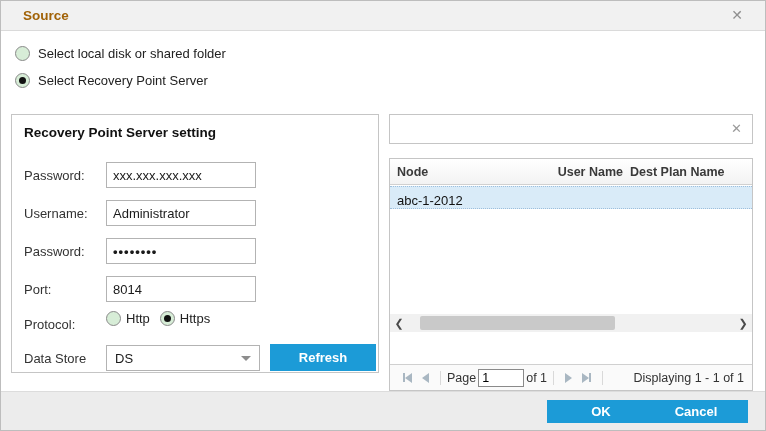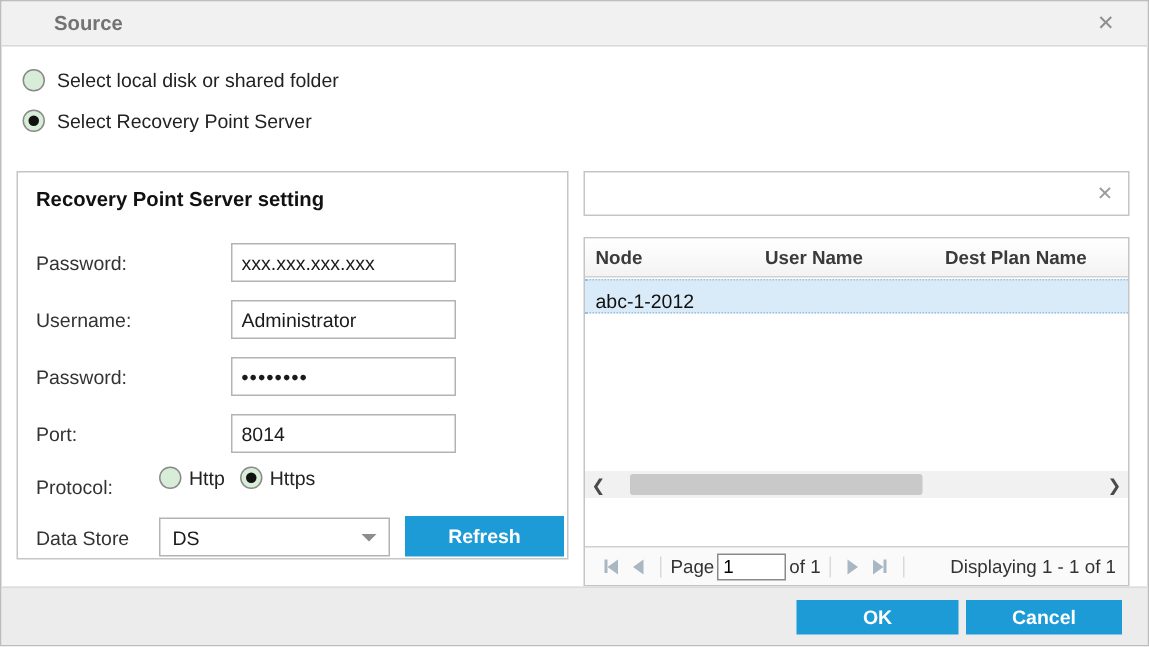--- a/index.html
+++ b/index.html
@@ -8,21 +8,21 @@
     font-family:"Liberation Sans","DejaVu Sans",sans-serif;
     font-size:13px; color:#222; background:#fff;
   }
   .dialog { position:relative; width:766px; height:431px; background:#fff;
             border:1px solid #bdbdbd; overflow:hidden; }
 
   
   .titlebar { position:absolute; left:0; top:0; width:100%; height:30px;
               background:#f1f1f1; border-bottom:1px solid #dadada;
               display:flex; align-items:center; }
-  .title { margin-left:35px; font-weight:bold; font-size:13.5px; color:#737373; }
+  .title { margin-left:22px; font-weight:bold; font-size:13.5px; color:#a16207; }
   .dialog-close { position:absolute; right:22px; top:7px; color:#8f8f8f;
                   font-size:14px; font-weight:bold; cursor:pointer; line-height:14px; }
 
   
   .radio-row { position:absolute; left:14px; display:flex; align-items:center; }
   .radio-row.r1 { top:45px; } .radio-row.r2 { top:72px; }
   .radio { width:15px; height:15px; border-radius:50%; border:1px solid #8a8a8a;
            background:#d7edd7; display:inline-flex; align-items:center; justify-content:center;
            margin-right:8px; flex:0 0 auto; }
   .radio .dot { width:7px; height:7px; border-radius:50%; background:#111; display:none; }
@@ -32,21 +32,21 @@
   
   .rps-panel { position:absolute; left:10px; top:113px; width:368px; height:259px;
                border:1px solid #c5c5c5; background:#fff; }
   .rps-title { position:absolute; left:12px; top:10px; font-weight:bold;
                font-size:13.5px; color:#111; }
   .form-row { position:absolute; left:12px; width:344px; height:26px;
               display:flex; align-items:center; }
   .form-label { width:70px; flex:0 0 auto; color:#333; font-size:13px; }
   .text-input { position:absolute; left:82px; top:0; width:150px; height:26px;
                 border:1px solid #b3b3b3; background:#fff; font-size:13px;
-                padding:0 6px; font-family:"Liberation Sans","DejaVu Sans",sans-serif; color:#1a1a1a;margin-left:48px; }
+                padding:0 6px; font-family:"Liberation Sans","DejaVu Sans",sans-serif; color:#1a1a1a; }
   .text-input.pw { letter-spacing:1px; font-weight:bold; }
   .row-hostname { top:47px; } .row-username { top:85px;align-items:center; } .row-password { top:123px; }
   .row-port { top:161px; } .row-protocol { top:196px; } .row-datastore { top:230px; }
   .proto-group { position:absolute; left:82px; top:0; display:flex; align-items:center; gap:10px; }
   .proto-item { display:flex; }
   .proto-item .radio { margin-right:5px; }
   .select-box { position:absolute; left:82px; top:0; width:154px; height:26px;
                 border:1px solid #b3b3b3; background:#fff; display:flex;
                 align-items:center; padding:0 8px; cursor:pointer; }
   .select-value { flex:1; color:#1a1a1a; }
@@ -61,21 +61,21 @@
   .grid-toolbar { position:relative; width:364px; height:30px; background:#fff;
                   border:1px solid #c5c5c5; }
   .toolbar-close { position:absolute; right:10px; top:7px; color:#9a9a9a;
                    font-size:13px; font-weight:bold; cursor:pointer; line-height:14px; }
   .grid-wrap { position:relative; width:364px; height:233px; margin-top:14px;
                border:1px solid #c5c5c5; background:#fff; overflow:hidden; }
   .grid-header { position:absolute; left:0; top:0; width:100%; height:26px;
                  background:linear-gradient(#ffffff,#f3f3f3);
                  border-bottom:1px solid #d0d0d0; display:flex; align-items:center; }
   .col { font-weight:bold; color:#3a3a3a; font-size:12.5px; padding-left:7px; }
-  .col-node { width:113px; } .col-user { width:120px; } .col-plan { width:125px; }
+  .col-node { width:113px; } .col-user { width:120px;text-align:right; } .col-plan { width:125px; }
   .grid-row { position:absolute; left:0; top:27px; width:100%; height:23px;
               background:#d9ebf8; border-top:1px dotted #9dbfdd;
               border-bottom:1px dotted #9dbfdd; display:flex; align-items:flex-end;
               cursor:pointer; }
   .cell { font-size:13px; color:#111; padding-left:7px; }
   .hscrollbar { position:absolute; left:0; top:155px; width:100%; height:18px;
                 background:#f1f1f1; display:flex; align-items:center; }
   .scroll-arrow { width:18px; text-align:center; color:#4a4a4a; font-size:11px;
                   font-weight:bold; cursor:pointer; user-select:none; }
   .scroll-track { position:relative; flex:1; height:100%; }
@@ -92,21 +92,21 @@
            border-top:5px solid transparent; border-bottom:5px solid transparent; }
   .pg-sep { width:1px; height:14px; background:#d9d9d9; margin:0 6px; }
   .page-input { width:46px; height:18px; border:1px solid #8a8a8a; font-size:12.5px;
                 padding:0 3px; margin:0 2px;
                 font-family:"Liberation Sans","DejaVu Sans",sans-serif; }
   .pg-right { margin-left:auto; color:#333; }
 
   
   .footer { position:absolute; left:0; bottom:0; width:100%; height:39px;
             background:#ececec; border-top:1px solid #dcdcdc; }
-  .ok-btn { position:absolute; left:530px; top:8px; width:108px; height:23px; }
+  .ok-btn { position:absolute; left:546px; top:8px; width:108px; height:23px; }
   .cancel-btn { position:absolute; left:643px; top:8px; width:104px; height:23px; }
 </style>
 </head>
 <body>
 
 <div class="dialog">
 
   <div class="titlebar">
     <span class="title">Source</span>
     <span class="dialog-close">✕</span>

